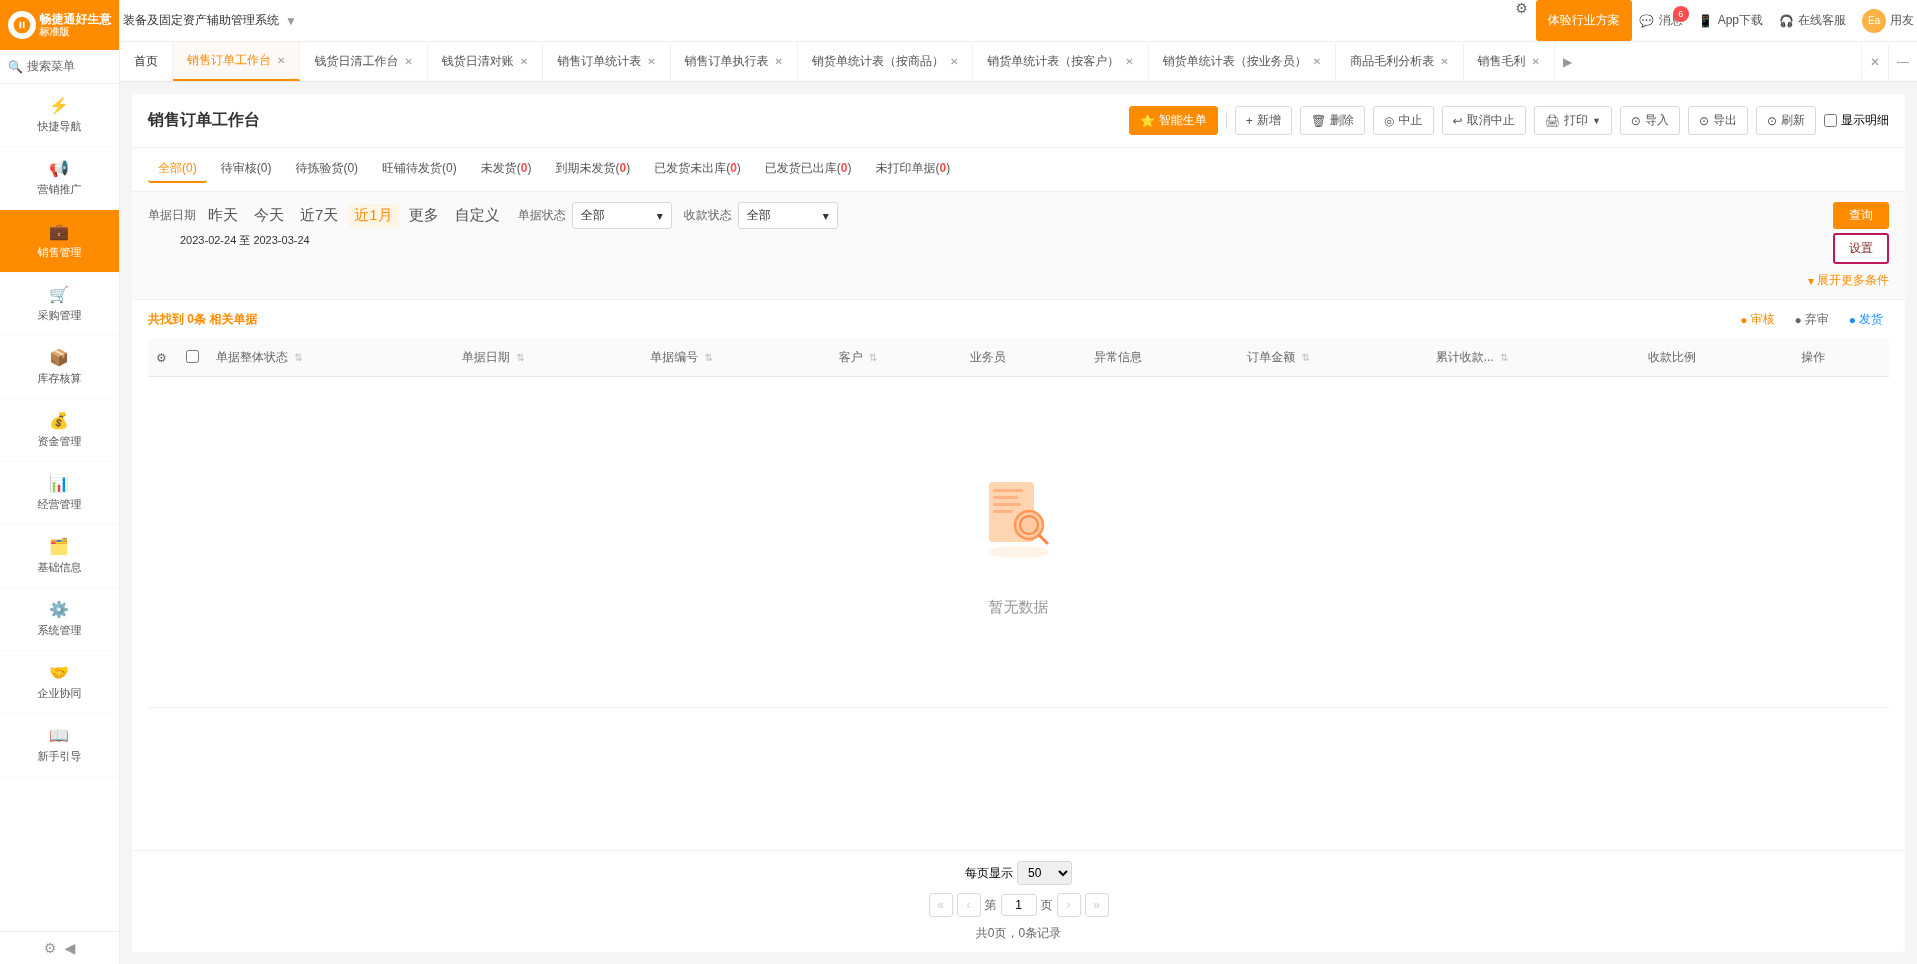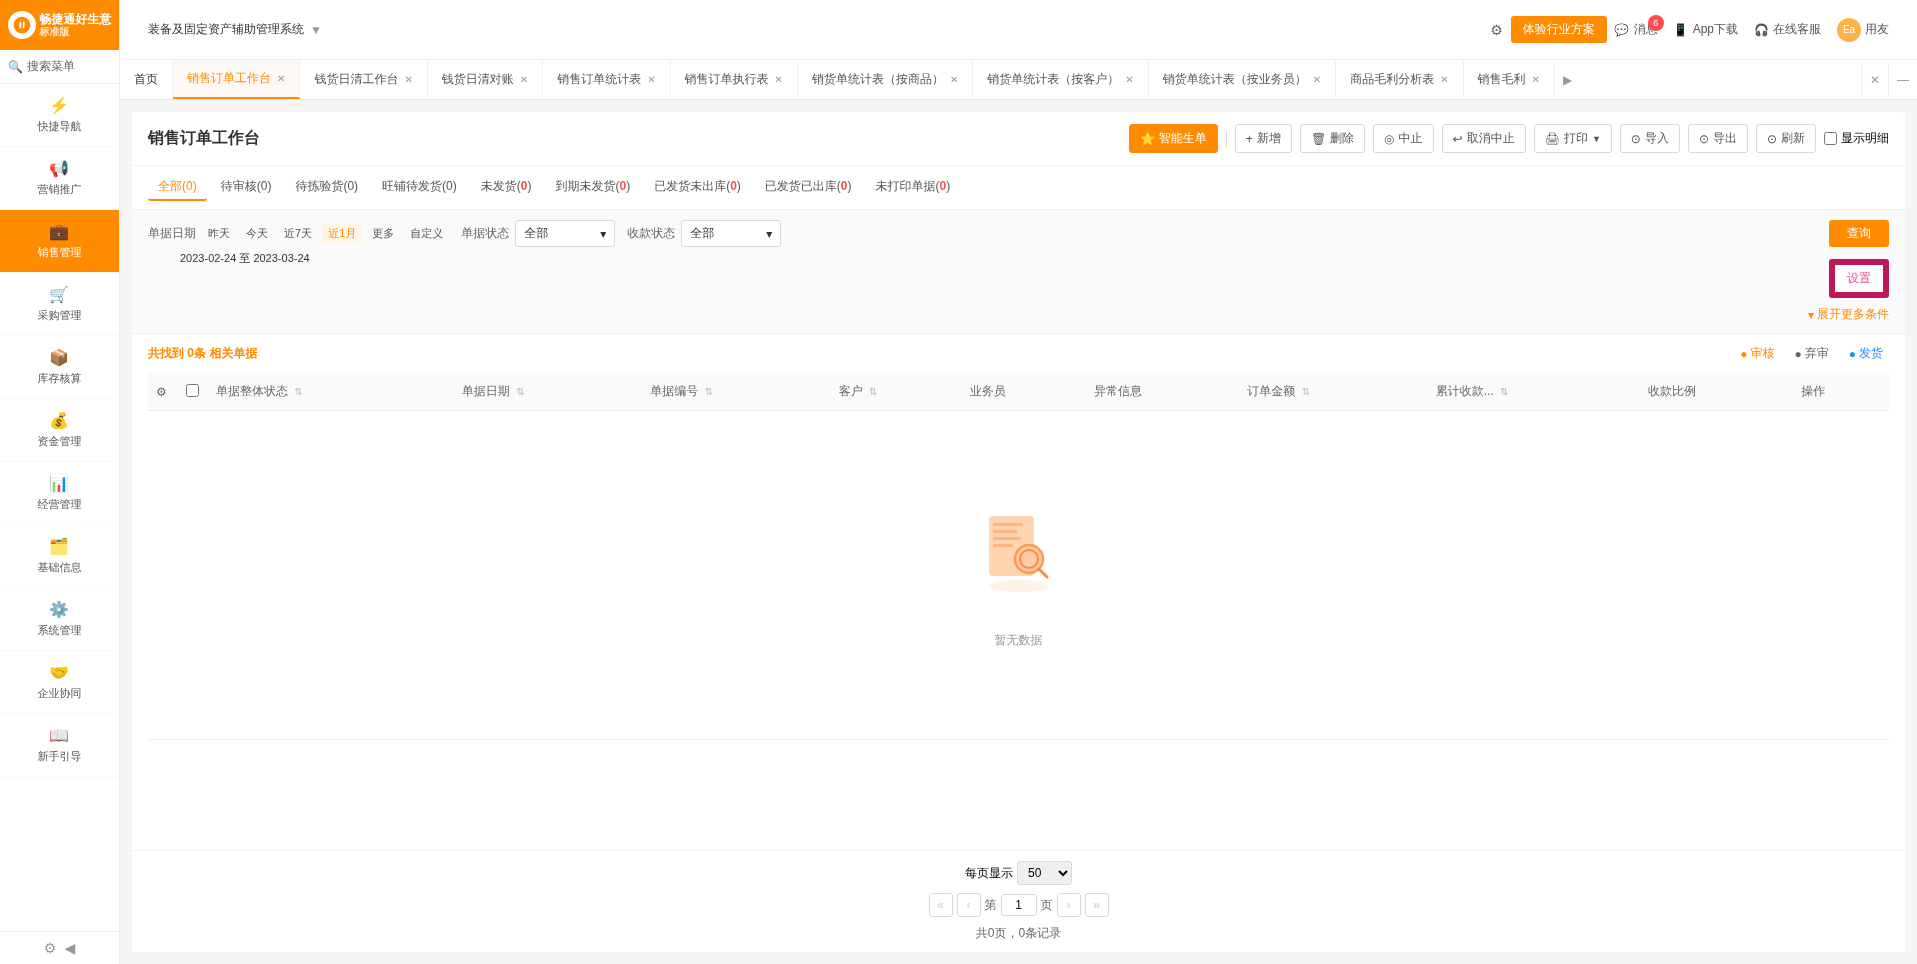--- a/index.html
+++ b/index.html
@@ -16,21 +16,21 @@
     .sidebar-item.active { background: #ff8c00; color: white; }
     .sidebar-item .icon { font-size: 16px; }
     .sidebar-item .label { font-size: 11px; }
     .sidebar-bottom { margin-top: auto; padding: 8px; display: flex; gap: 8px; justify-content: center; border-top: 1px solid #eee; }
     .sidebar-bottom-btn { cursor: pointer; color: #999; font-size: 14px; }
 
     
     .main { flex: 1; display: flex; flex-direction: column; overflow: hidden; }
 
     
-    .topbar { height: 60px; background: #fff; border-bottom: 1px solid #eee; display: flex; align-items: center; padding: 0 28px; gap: 8px; }
+    .topbar { height: 42px; background: #fff; border-bottom: 1px solid #eee; display: flex; padding: 0 3px; gap: 8px; }
     .topbar-title { font-size: 13px; color: #333; flex: 1; display: flex; align-items: center; gap: 6px; }
     .topbar-dropdown { cursor: pointer; color: #999; }
     .topbar-settings { cursor: pointer; color: #666; font-size: 14px; }
     .topbar-btn { background: #ff8c00; color: white; border: none; padding: 5px 12px; border-radius: 3px; cursor: pointer; font-size: 12px; }
     .topbar-right { display: flex; align-items: center; gap: 16px; margin-left: auto; }
     .topbar-right-item { display: flex; align-items: center; gap: 4px; cursor: pointer; color: #555; font-size: 12px; position: relative; }
     .badge-red { background: #ff4d4f; color: white; border-radius: 50%; width: 16px; height: 16px; font-size: 9px; display: flex; align-items: center; justify-content: center; position: absolute; top: -6px; right: -6px; }
     .user-avatar { width: 24px; height: 24px; background: #ffb347; border-radius: 50%; display: flex; align-items: center; justify-content: center; color: white; font-size: 10px; }
 
     
@@ -60,27 +60,27 @@
     .filter-tab { padding: 4px 10px; cursor: pointer; color: #555; border-radius: 3px; font-size: 12px; text-align: center; }
     .filter-tab.active { color: #ff8c00; border-bottom: 2px solid #ff8c00; }
     .filter-tab .count-red { color: #ff4d4f; font-weight: bold; }
 
     
     .search-filters { padding: 10px 16px; background: #fafafa; border-bottom: 1px solid #f0f0f0; }
     .filter-row { display: flex; align-items: center; gap: 12px; flex-wrap: wrap; }
     .filter-group { display: flex; align-items: center; gap: 6px; }
     .filter-label { color: #666; white-space: nowrap; }
     .filter-date-group { display: flex; align-items: center; gap: 4px; }
-    .filter-date-btn { padding: 2px 6px; cursor: pointer; color: #555; border-radius: 2px; font-size: 11px; }
+    .filter-date-btn { padding: 2px 6px; cursor: pointer; color: #555; border-radius: 2px; font-size: 15px; }
     .filter-date-btn.active { color: #ff8c00; background: #fff5e6; border-radius: 2px; }
     .filter-date-range { color: #333; font-size: 11px; margin-top: 2px; }
     .filter-select { border: 1px solid #d9d9d9; border-radius: 3px; padding: 4px 8px; color: #333; cursor: pointer; display: flex; align-items: center; gap: 4px; min-width: 100px; background: #fff; }
     .filter-expand { color: #ff8c00; cursor: pointer; display: flex; align-items: center; gap: 3px; margin-left: auto; }
     .query-btn { background: #ff8c00; color: white; border: none; padding: 5px 16px; border-radius: 3px; cursor: pointer; }
-    .set-btn { border: 6px solid #be185d; background: #fff; color: #ec4899; padding: 5px 12px; border-radius: 3px; cursor: pointer; margin-top: 8px; }
+    .set-btn { border: 2px solid #be185d; background: #fff; color: #7f1d1d; padding: 5px 12px; border-radius: 3px; cursor: pointer; }
     .filter-actions-col { display: flex; flex-direction: column; gap: 4px; margin-left: 16px; }
 
     
     .table-area { flex: 1; overflow: auto; padding: 0 16px; }
     .table-info { padding: 8px 0; display: flex; align-items: center; justify-content: space-between; }
     .table-count { color: #666; }
     .table-count span { color: #ff8c00; font-weight: bold; }
     .table-bulk-actions { display: flex; gap: 8px; align-items: center; }
     .bulk-action-btn { display: flex; align-items: center; gap: 3px; cursor: pointer; color: #555; padding: 3px 6px; border-radius: 2px; }
     .bulk-action-btn.audit { color: #ff8c00; }
@@ -466,21 +466,21 @@
                       <rect x="20" y="15" width="45" height="60" rx="4" fill="#ffd4b0"></rect>
                       <rect x="24" y="22" width="30" height="3" rx="1.5" fill="#ffb380"></rect>
                       <rect x="24" y="29" width="25" height="3" rx="1.5" fill="#ffb380"></rect>
                       <rect x="24" y="36" width="28" height="3" rx="1.5" fill="#ffb380"></rect>
                       <rect x="24" y="43" width="20" height="3" rx="1.5" fill="#ffb380"></rect>
                       <circle cx="60" cy="58" r="14" fill="#ffcba4" stroke="#ff9955" stroke-width="2.5"></circle>
                       <circle cx="60" cy="58" r="9" fill="none" stroke="#ff8844" stroke-width="2"></circle>
                       <line x1="70" y1="68" x2="78" y2="76" stroke="#ff8844" stroke-width="3" stroke-linecap="round"></line>
                     </svg>
                   </div>
-                  <div style="color:#999;font-size:12px;margin-top:8px;">暂无数据</div>
+                  <div style="color:#999;font-size:15px;margin-top:8px;">暂无数据</div>
                 </div>
               </td>
             </tr>
           </tbody>
         </table>
       </div>
 
       <div class="pagination">
         <div class="page-size-select">
           <span>每页显示</span>

